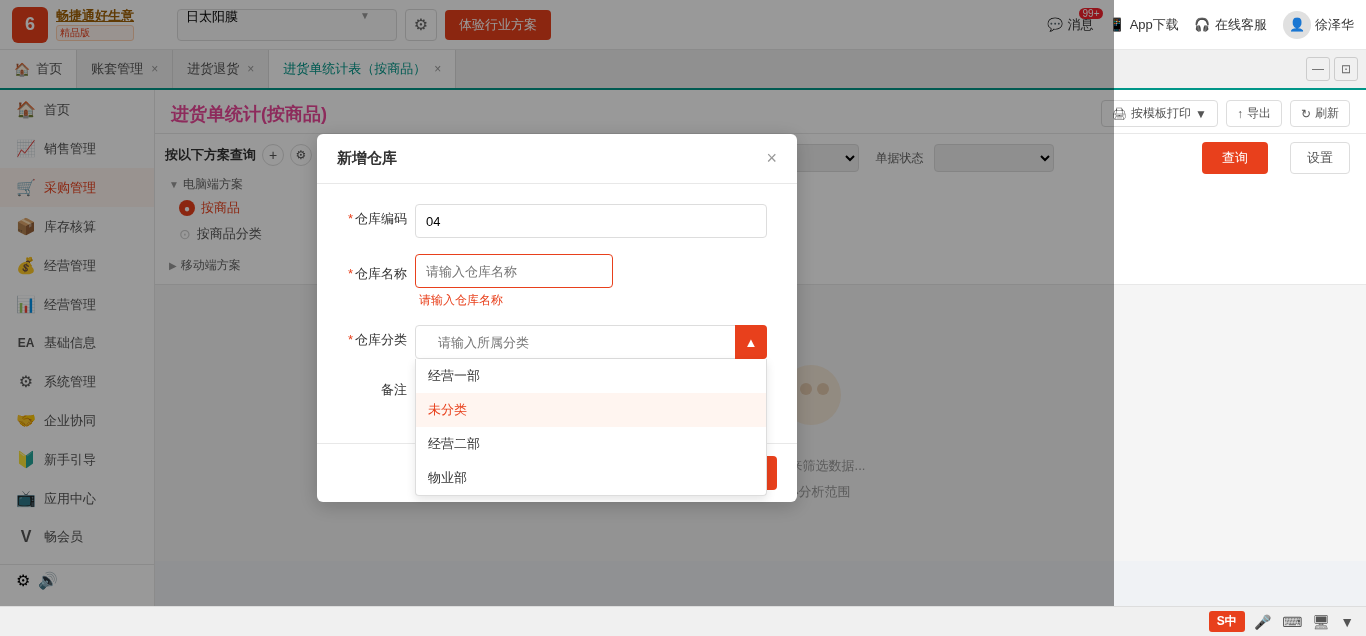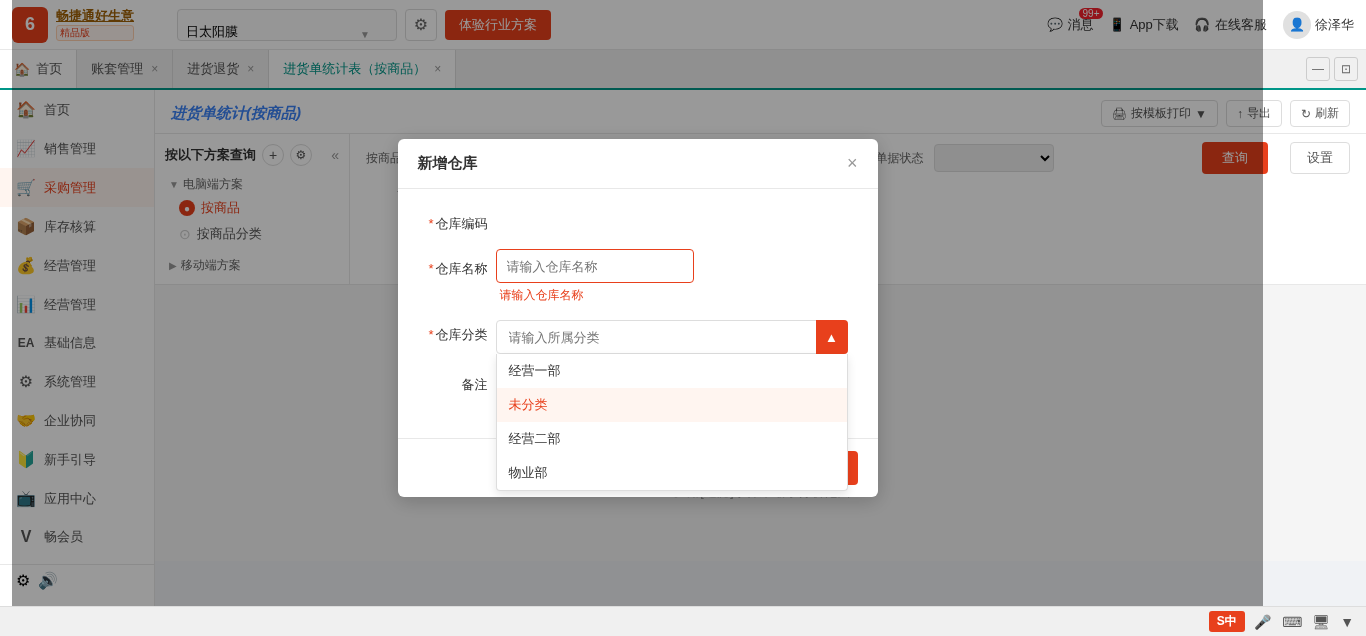--- a/index.html
+++ b/index.html
@@ -28,21 +28,21 @@
       border-radius: 6px;
       display: flex; align-items: center; justify-content: center;
       color: #fff; font-size: 18px; font-weight: bold;
     }
     .logo-text { font-size: 13px; font-weight: bold; color: #a16207; line-height: 1.3; text-decoration: underline; }
     .logo-badge { font-size: 10px; color: #e8401c; background: #fff5f0; border: 1px solid #ffd0b0; border-radius: 3px; padding: 0 3px; }
     .header-search-area {
       display: flex; align-items: center; flex: 1; gap: 8px; padding: 0 10px;
     }
     .search-box {
-      display: flex; align-items: flex-end;
+      display: flex; align-items: flex-start;
       border: 1px solid #ddd; border-radius: 4px;
       padding: 0 8px; height: 32px; background: #fafafa; width: 220px;
     }
     .search-box input { border: none; background: transparent; outline: none; font-size: 13px; width: 170px; }
     .dropdown-arrow { color: #999; font-size: 10px; margin-left: 4px; }
     .settings-icon-btn {
       width: 32px; height: 32px; display: flex; align-items: center; justify-content: center;
       border: 1px solid #ddd; border-radius: 4px; background: #fff; cursor: pointer;
       color: #666; font-size: 16px;
     }
@@ -97,21 +97,21 @@
     }
     .sidebar-item.active { background: #fff5f0; color: #e8401c; }
     .sidebar-icon { font-size: 16px; width: 20px; text-align: center; }
 
     
     .content-area { flex: 1; background: #f0f2f5; padding: 0; overflow: auto; position: relative; }
     .toolbar-btn { display: flex; align-items: center; gap: 4px; padding: 4px 10px; border: 1px solid #ddd; border-radius: 4px; font-size: 12px; cursor: pointer; color: #555; background: #fff; }
 
     
     .overlay {
-      position: fixed; top: 0; left: 12px; width: 1251px; height: 636px;
+      position: fixed; top: 0; left: 0; width: 1114px; height: 636px;
       background: rgba(0,0,0,0.4); z-index: 100;
       display: flex; align-items: center; justify-content: center;
     }
     .dialog {
       background: #fff; border-radius: 6px; width: 480px;
       box-shadow: 0 4px 20px rgba(0,0,0,0.2);
       overflow: visible; position: relative;
     }
     .dialog-header {
       padding: 14px 20px; border-bottom: 1px solid #e8e8e8;
@@ -126,21 +126,21 @@
     .form-control {
       flex: 1; border: 1px solid #ddd; border-radius: 4px;
       padding: 6px 10px; font-size: 13px; height: 34px; outline: none;
     }
     .form-control.error { border-color: #e8401c; }
     .error-msg { color: #e8401c; font-size: 12px; padding-left: 2px; }
     
     .select-wrapper { flex: 1; position: relative; }
     .select-input {
       width: 100%; border: 1px solid #ddd; border-radius: 4px;
-      padding: 6px 30px 6px 12px; font-size: 13px; height: 34px; outline: none;
+      padding: 6px 30px 6px 22px; font-size: 13px; height: 34px; outline: none;
     }
     .select-arrow-btn {
       position: absolute; right: 0; top: 0; height: 34px; width: 32px;
       display: flex; align-items: center; justify-content: center;
       background: #e8401c; border-radius: 0 4px 4px 0; cursor: pointer; color: #fff;
     }
     
     
     .dropdown-list {
       position: absolute; top: 34px; left: 0; right: 0;
@@ -295,21 +295,21 @@
     <div style="height:8px;"></div>
     <div style="border-top:1px solid #e8e8e8; display:flex; align-items:center; padding:6px 16px; gap:8px;">
       <span style="font-size:16px;cursor:pointer;">⚙</span>
       <span style="font-size:16px;cursor:pointer;">🔊</span>
     </div>
   </div>
 
   <div class="content-area">
 
     <div style="background:#fff; padding:10px 16px 6px; border-bottom:1px solid #e8e8e8; display:flex; align-items:center; justify-content:space-between;">
-      <h2 style="font-size:15px;font-weight:bold;color:#3b82f6;font-style:italic;">进货单统计(按商品)</h2>
+      <h2 style="font-size:18px;font-weight:bold;color:#ec4899;">进货单统计(按商品)</h2>
       <div style="display:flex;align-items:center;gap:8px;">
         <button class="toolbar-btn">
           <span>🖨</span>
           <span>按模板打印</span>
           <span>▼</span>
         </button>
         <button class="toolbar-btn">
           <span>↑</span>
           <span>导出</span>
         </button>
@@ -410,20 +410,21 @@
 <div class="overlay">
   <div class="dialog">
     <div class="dialog-header">
       <span class="dialog-title">新增仓库</span>
       <button class="dialog-close">×</button>
     </div>
     <div class="dialog-body">
 
       <div class="form-row">
         <span class="form-label required">仓库编码</span>
+        <input type="text" class="form-control" value="04" style="">
       </div>
 
       <div class="form-row" style="flex-direction:column;gap:4px;">
         <div style="display:flex;align-items:center;gap:8px;">
           <span class="form-label required">仓库名称</span>
           <input type="text" class="form-control error" placeholder="请输入仓库名称" style="">
         </div>
         <div style="padding-left:70px;">
           <span class="error-msg">请输入仓库名称</span>
         </div>

